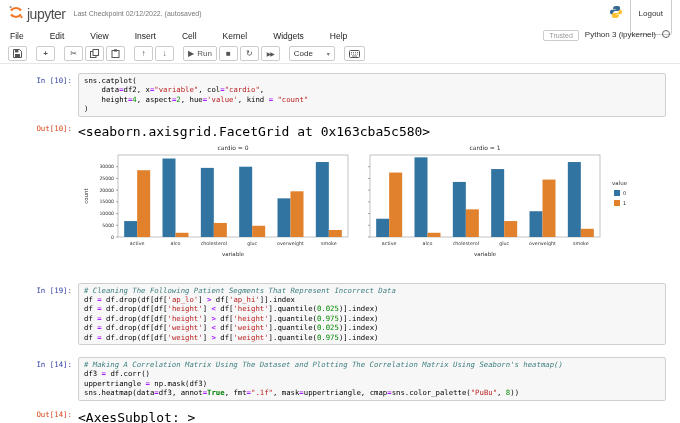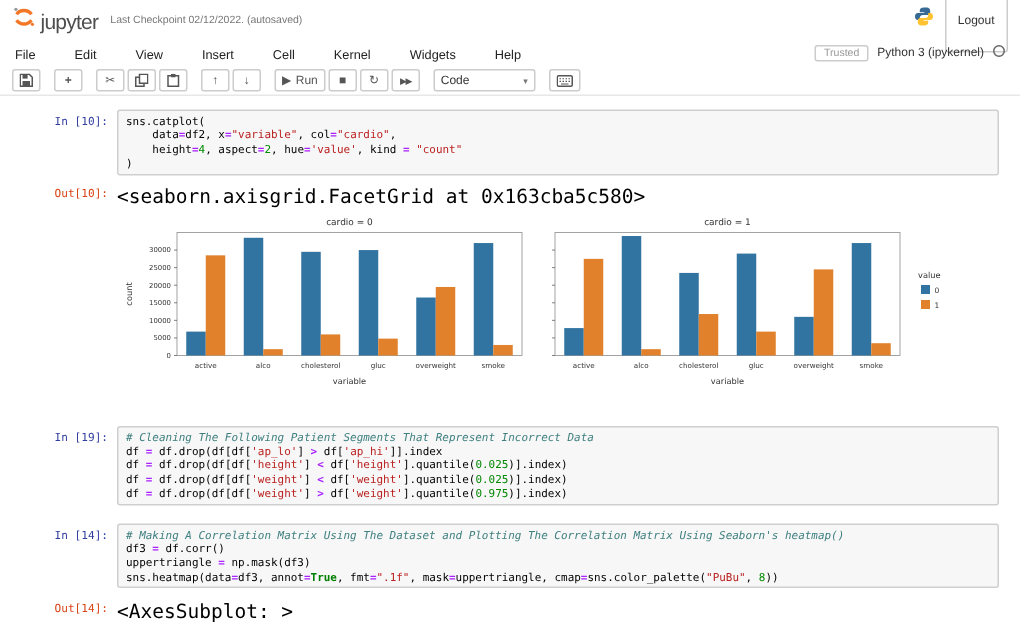--- a/index.html
+++ b/index.html
@@ -23,21 +23,21 @@
   .trusted { border:1px solid #ccc; color:#999; font-size:7px; padding:1px 5px; border-radius:2px; background:#fff; }
   .kernel-name { font-size:8px; color:#333; }
   .kernel-circle { width:8px; height:8px; border:1px solid #666; border-radius:50%; display:inline-block; }
 
   
   .toolbar { display:flex; align-items:center; height:20px; padding:0 8px; gap:2px; border-bottom:1px solid #e7e7e7; background:#fff; }
   .tb { height:15px; min-width:19px; padding:0 4px; display:inline-flex; align-items:center; justify-content:center;
         background:#fff; border:1px solid #ccc; border-radius:2px; font-size:8px; color:#555; gap:3px; }
   .tb svg { display:block; }
   .tgap { width:5px; }
-  .celltype-select { width:68px; justify-content:space-between; color:#333; }
+  .celltype-select { width:46px; justify-content:space-between; color:#333; }
 
   
   .notebook { padding-top:5px; background:#fff; height:376px; overflow:hidden; }
   .cell { display:flex; margin:4px 14px 4px 0; }
   .prompt { width:78px; flex:0 0 78px; text-align:right; padding:3px 6px 0 0;
     font-family:"DejaVu Sans Mono", monospace; font-size:7.4px; }
   .prompt.in { color:#303F9F; }
   .prompt.out { color:#D84315; }
   .input { flex:1; border:1px solid #cfcfcf; background:#f7f7f7; border-radius:2px; padding:2px 5px; }
   .code-line { font-family:"DejaVu Sans Mono", monospace; font-size:7.3px; line-height:9.4px; white-space:pre; }
@@ -254,20 +254,21 @@
         </svg></div>
   </div>
 
   <div class="cell" style="margin-top:10px;">
     <div class="prompt in">In [19]:</div>
     <div class="input">
         <div id="cell-in11">
           <div class="code-line"><span class="tk-c"># Cleaning The Following Patient Segments That Represent Incorrect Data</span></div>
           <div class="code-line"><span class="tk-p">df </span><span class="tk-o">=</span><span class="tk-p"> df.drop(df[df[</span><span class="tk-s">'ap_lo'</span><span class="tk-p">] </span><span class="tk-o">&gt;</span><span class="tk-p"> df[</span><span class="tk-s">'ap_hi'</span><span class="tk-p">]].index</span></div>
           <div class="code-line"><span class="tk-p">df </span><span class="tk-o">=</span><span class="tk-p"> df.drop(df[df[</span><span class="tk-s">'height'</span><span class="tk-p">] </span><span class="tk-o">&lt;</span><span class="tk-p"> df[</span><span class="tk-s">'height'</span><span class="tk-p">].quantile(</span><span class="tk-n">0.025</span><span class="tk-p">)].index)</span></div>
+          <div class="code-line"><span class="tk-p">df </span><span class="tk-o">=</span><span class="tk-p"> df.drop(df[df[</span><span class="tk-s">'height'</span><span class="tk-p">] </span><span class="tk-o">&gt;</span><span class="tk-p"> df[</span><span class="tk-s">'height'</span><span class="tk-p">].quantile(</span><span class="tk-n">0.975</span><span class="tk-p">)].index)</span></div>
           <div class="code-line"><span class="tk-p">df </span><span class="tk-o">=</span><span class="tk-p"> df.drop(df[df[</span><span class="tk-s">'weight'</span><span class="tk-p">] </span><span class="tk-o">&lt;</span><span class="tk-p"> df[</span><span class="tk-s">'weight'</span><span class="tk-p">].quantile(</span><span class="tk-n">0.025</span><span class="tk-p">)].index)</span></div>
           <div class="code-line"><span class="tk-p">df </span><span class="tk-o">=</span><span class="tk-p"> df.drop(df[df[</span><span class="tk-s">'weight'</span><span class="tk-p">] </span><span class="tk-o">&gt;</span><span class="tk-p"> df[</span><span class="tk-s">'weight'</span><span class="tk-p">].quantile(</span><span class="tk-n">0.975</span><span class="tk-p">)].index)</span></div>
         </div>
       </div>
   </div>
 
   <div class="cell" style="margin-top:12px;">
     <div class="prompt in">In [14]:</div>
     <div class="input">
         <div id="cell-in14">

